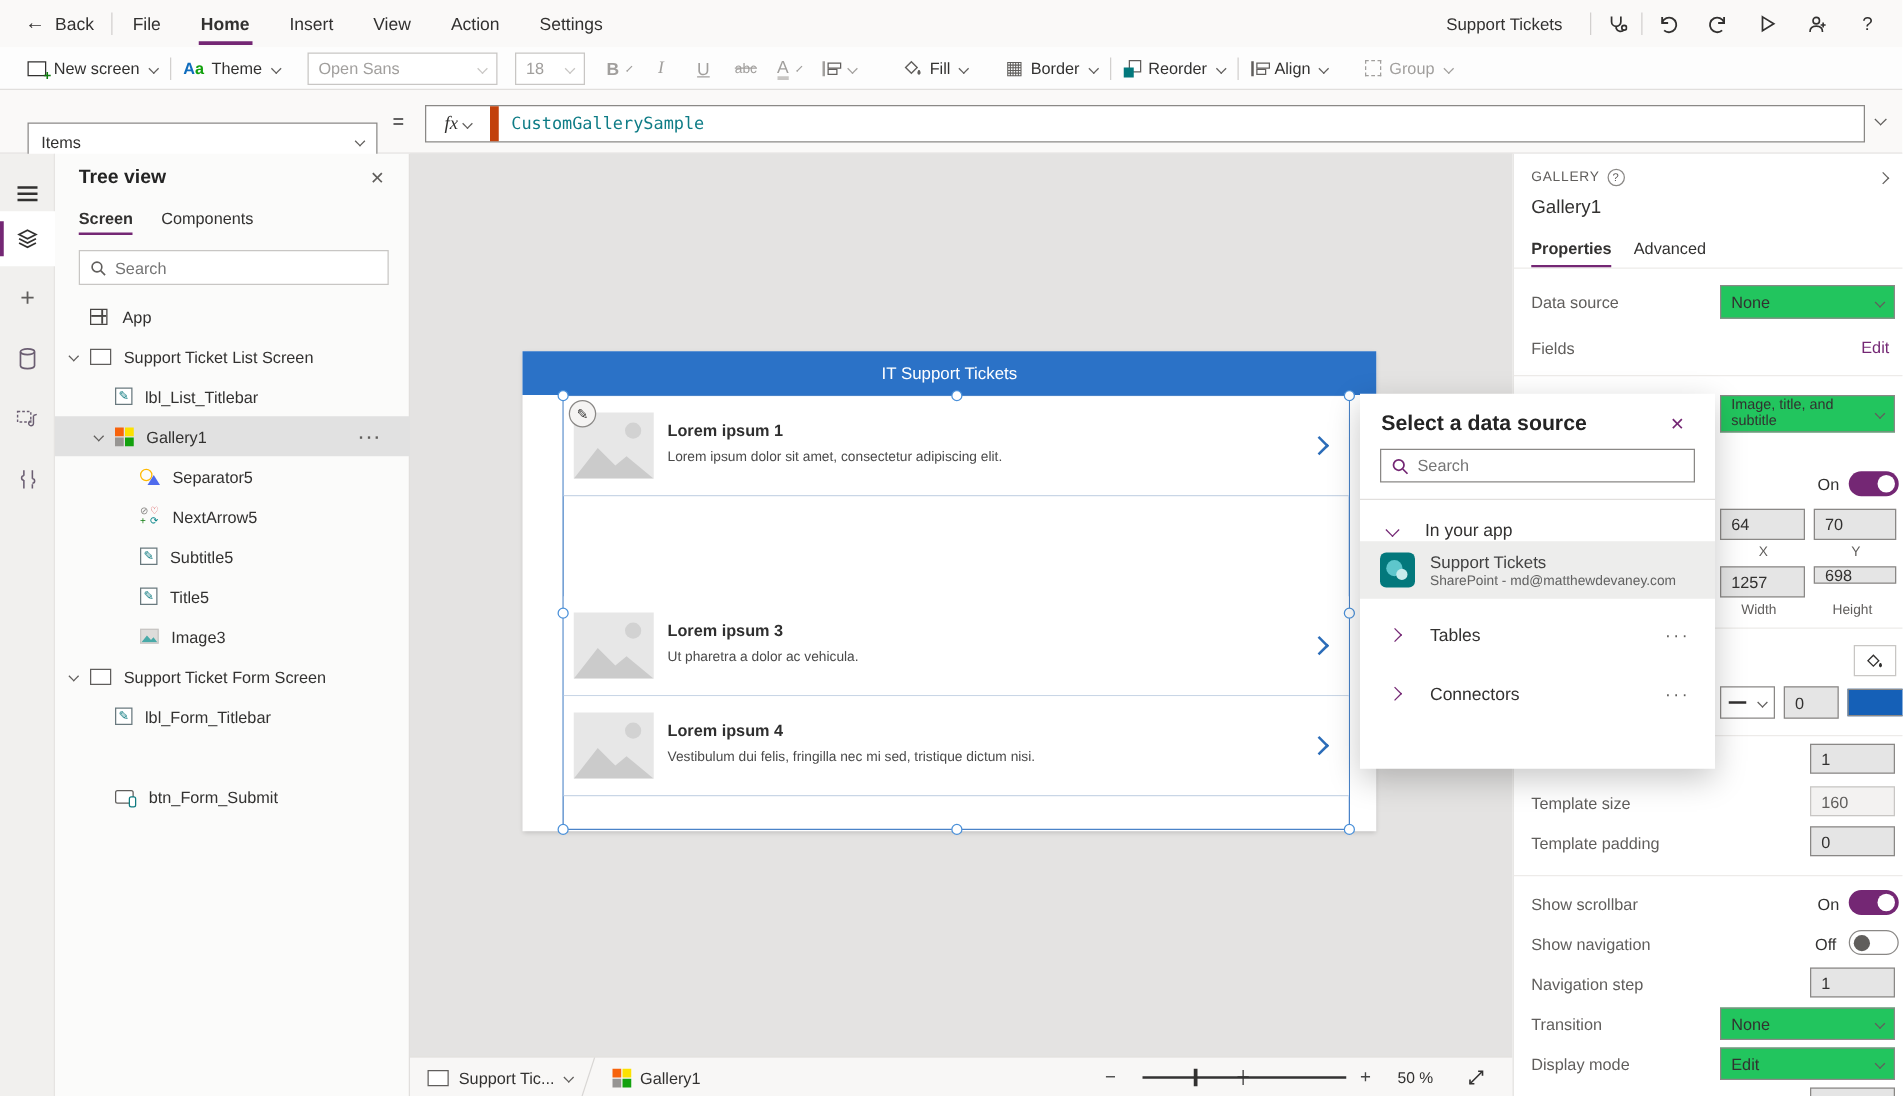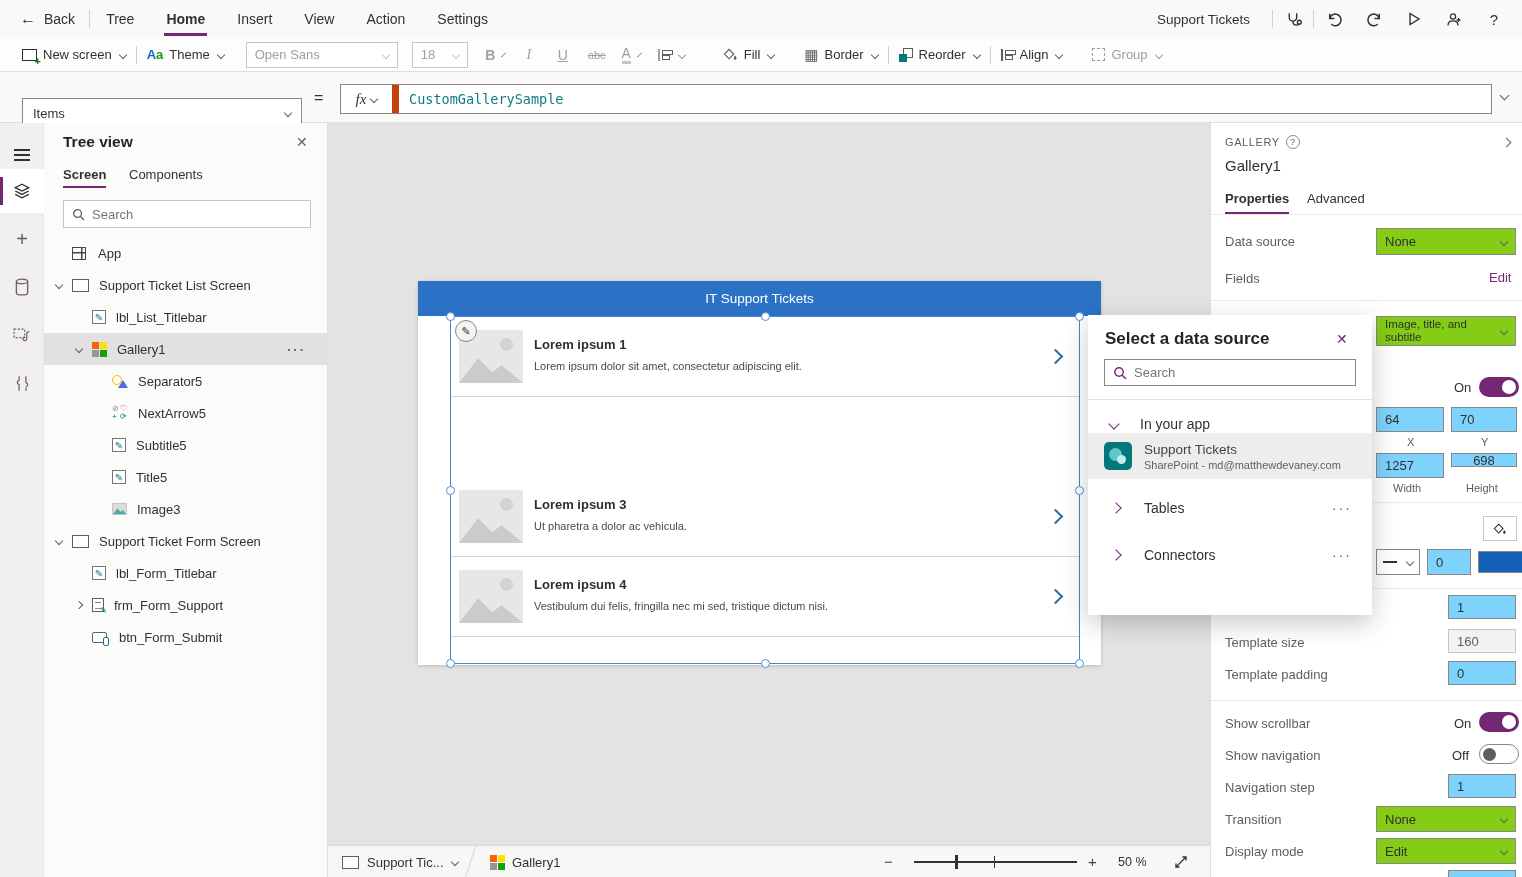--- a/index.html
+++ b/index.html
@@ -131,22 +131,22 @@
   .rpanel { left:1210px; top:123px; width:312px; height:754px; background:#fff; border-left:1px solid #e1dfdd; }
   .rp-h1 { left:14px; top:12px; font-size:11px; letter-spacing:0.6px; color:#605e5c; display:flex; align-items:center; gap:6px; }
   .qmark { width:14px; height:14px; border:1px solid #8a8886; border-radius:50%; font-size:9px; display:inline-flex; align-items:center; justify-content:center; color:#605e5c; }
   .rp-chev { left:292px; top:16px; }
   .rp-name { left:14px; top:34px; font-size:15px; color:#323130; }
   .rp-tab { position:absolute; top:68px; font-size:13px; color:#323130; }
   .rp-tab.sel { font-weight:600; }
   .rp-tab.sel::after { content:''; position:absolute; left:0; right:0; bottom:-8px; height:2px; background:#742774; }
   .rp-tabline { left:0; top:91px; width:312px; height:1px; background:#edebe9; }
   .rp-label { position:absolute; left:14px; font-size:13px; color:#605e5c; }
-  .dd { position:absolute; background:#84cc16; border:1px solid #8a8886; display:flex; align-items:center; justify-content:space-between; padding:0 8px; font-size:13px; color:#323130; }
-  .rp-input { position:absolute; background:#7dd3fc; border:1px solid #8a8886; font-size:13px; color:#323130; padding:0 8px; font-family:"Liberation Sans", sans-serif; }
+  .dd { position:absolute; background:#22c55e; border:1px solid #8a8886; display:flex; align-items:center; justify-content:space-between; padding:0 8px; font-size:13px; color:#323130; }
+  .rp-input { position:absolute; background:#e5e5e5; border:1px solid #8a8886; font-size:13px; color:#323130; padding:0 8px; font-family:"Liberation Sans", sans-serif; }
   .rp-input.dis { background:#f3f2f1; border-color:#c8c6c4; color:#605e5c; }
   .rp-divider { position:absolute; left:0; width:312px; height:1px; background:#edebe9; }
   .tgl { position:absolute; width:40px; height:20px; border-radius:10px; }
   .tgl.on { background:#742774; }
   .tgl.on::after { content:''; position:absolute; right:3px; top:3px; width:14px; height:14px; border-radius:50%; background:#fff; }
   .tgl.off { background:#fff; border:1px solid #8a8886; }
   .tgl.off::after { content:''; position:absolute; left:3px; top:2.5px; width:13px; height:13px; border-radius:50%; background:#605e5c; }
   .tgl-state { position:absolute; font-size:13px; color:#323130; }
   .axlabel { position:absolute; font-size:11px; color:#605e5c; }
   .paintbtn { position:absolute; left:272px; top:393px; width:34px; height:25px; border:1px solid #c8c6c4; background:#fff; display:flex; align-items:center; justify-content:center; }
@@ -176,21 +176,21 @@
 <body>
 
 <div class="app">
 
   <div class="menubar abs">
     <div class="back">
       <span class="arrow-left">←</span>
       <span>Back</span>
     </div>
     <span class="vdiv"></span>
-    <div class="mitem">Tree</div>
+    <div class="mitem">File</div>
     <div class="mitem active">Home</div>
     <div class="mitem">Insert</div>
     <div class="mitem">View</div>
     <div class="mitem">Action</div>
     <div class="mitem">Settings</div>
     <div class="mb-right">
       <span class="mb-title">Support Tickets</span>
       <span class="vdiv"></span>
       <div class="mb-ic">
         <svg width="17" height="17" viewBox="0 0 16 16" fill="none" stroke="#323130" stroke-width="1.3">
@@ -420,25 +420,20 @@
     </div>
     <div class="trow" style="top:402px">
       <span class="cv down sm" style="margin-left:12px"></span>
       <span class="ic-screen" style="margin-left:10px"></span>
       <span style="margin-left:10px">Support Ticket Form Screen</span>
     </div>
     <div class="trow" style="top:434px">
       <span class="ic-label" style="margin-left:48px">✎</span>
       <span style="margin-left:10px">lbl_Form_Titlebar</span>
     </div>
-    <div class="trow" style="top:466px">
-      <span class="cv right sm" style="margin-left:32px"></span>
-      <span class="ic-form" style="margin-left:10px"></span>
-      <span style="margin-left:10px">frm_Form_Support</span>
-    </div>
     <div class="trow" style="top:498px">
       <span class="ic-button" style="margin-left:48px"></span>
       <span style="margin-left:12px">btn_Form_Submit</span>
     </div>
   </div>
 
   <div class="canvas abs">
     <div class="screen abs">
       <div class="titlebar abs">
         <span>IT Support Tickets</span>
@@ -537,21 +532,21 @@
 
     <span class="tgl-state" style="left:243px;top:257px">On</span>
     <span class="tgl on" style="left:268px;top:254px"></span>
 
     <input class="rp-input" style="left: 165px; top: 284px; width: 68px; height: 25px;" value="64">
     <input class="rp-input" style="left: 240px; top: 284px; width: 66px; height: 25px;" value="70">
     <span class="axlabel" style="left:196px;top:313px">X</span>
     <span class="axlabel" style="left:270px;top:313px">Y</span>
 
     <input class="rp-input" style="left: 165px; top: 330px; width: 68px; height: 25px;" value="1257">
-    <input class="rp-input" style="left: 240px; top: 330px; width: 66px; height: 14px; text-align: center;" value="698">
+    <input class="rp-input" style="left: 240px; top: 330px; width: 66px; height: 14px;" value="698">
     <span class="axlabel" style="left:182px;top:359px">Width</span>
     <span class="axlabel" style="left:255px;top:359px">Height</span>
 
     <div class="rp-divider" style="top:379px"></div>
 
     <div class="paintbtn">
       <svg width="14" height="14" viewBox="0 0 16 16" fill="none" stroke="#323130" stroke-width="1.2">
         <rect x="3" y="4" width="7" height="7" transform="rotate(-45 6.5 7.5)"></rect>
           <path d="M13 10 q1.6 2.4 0 3 q-1.6-.6 0-3" fill="#323130"></path>
       </svg>

